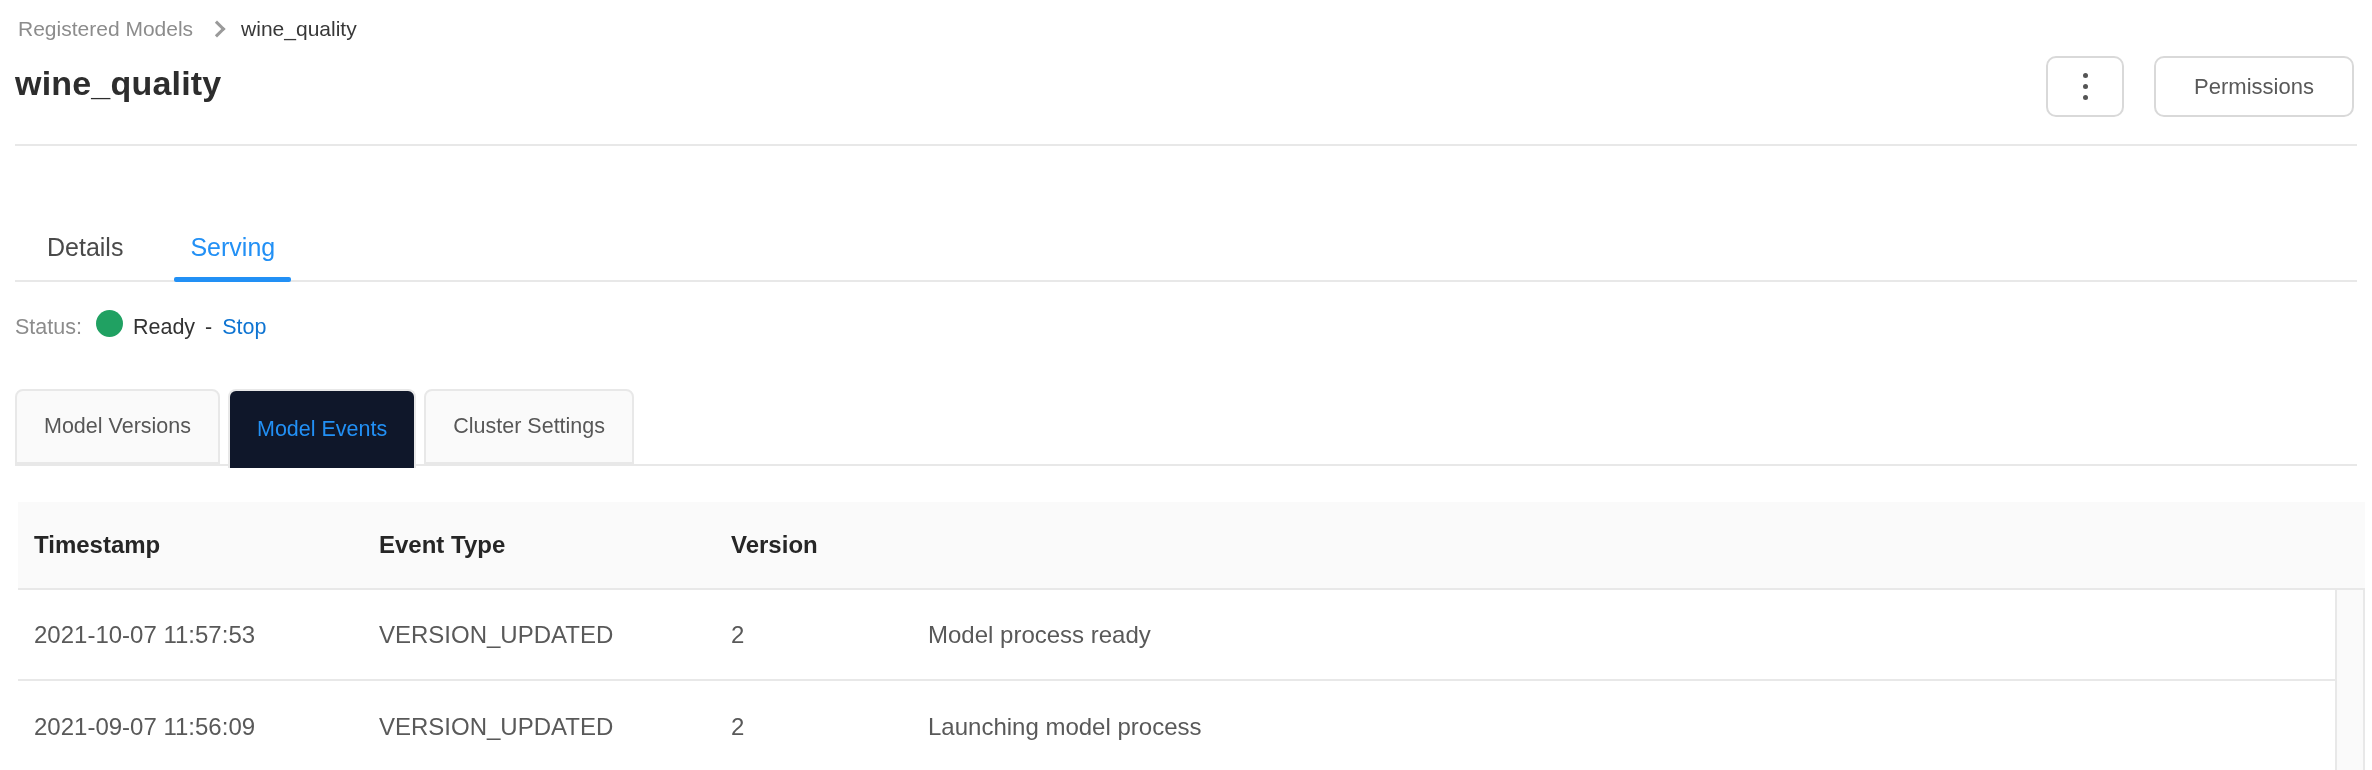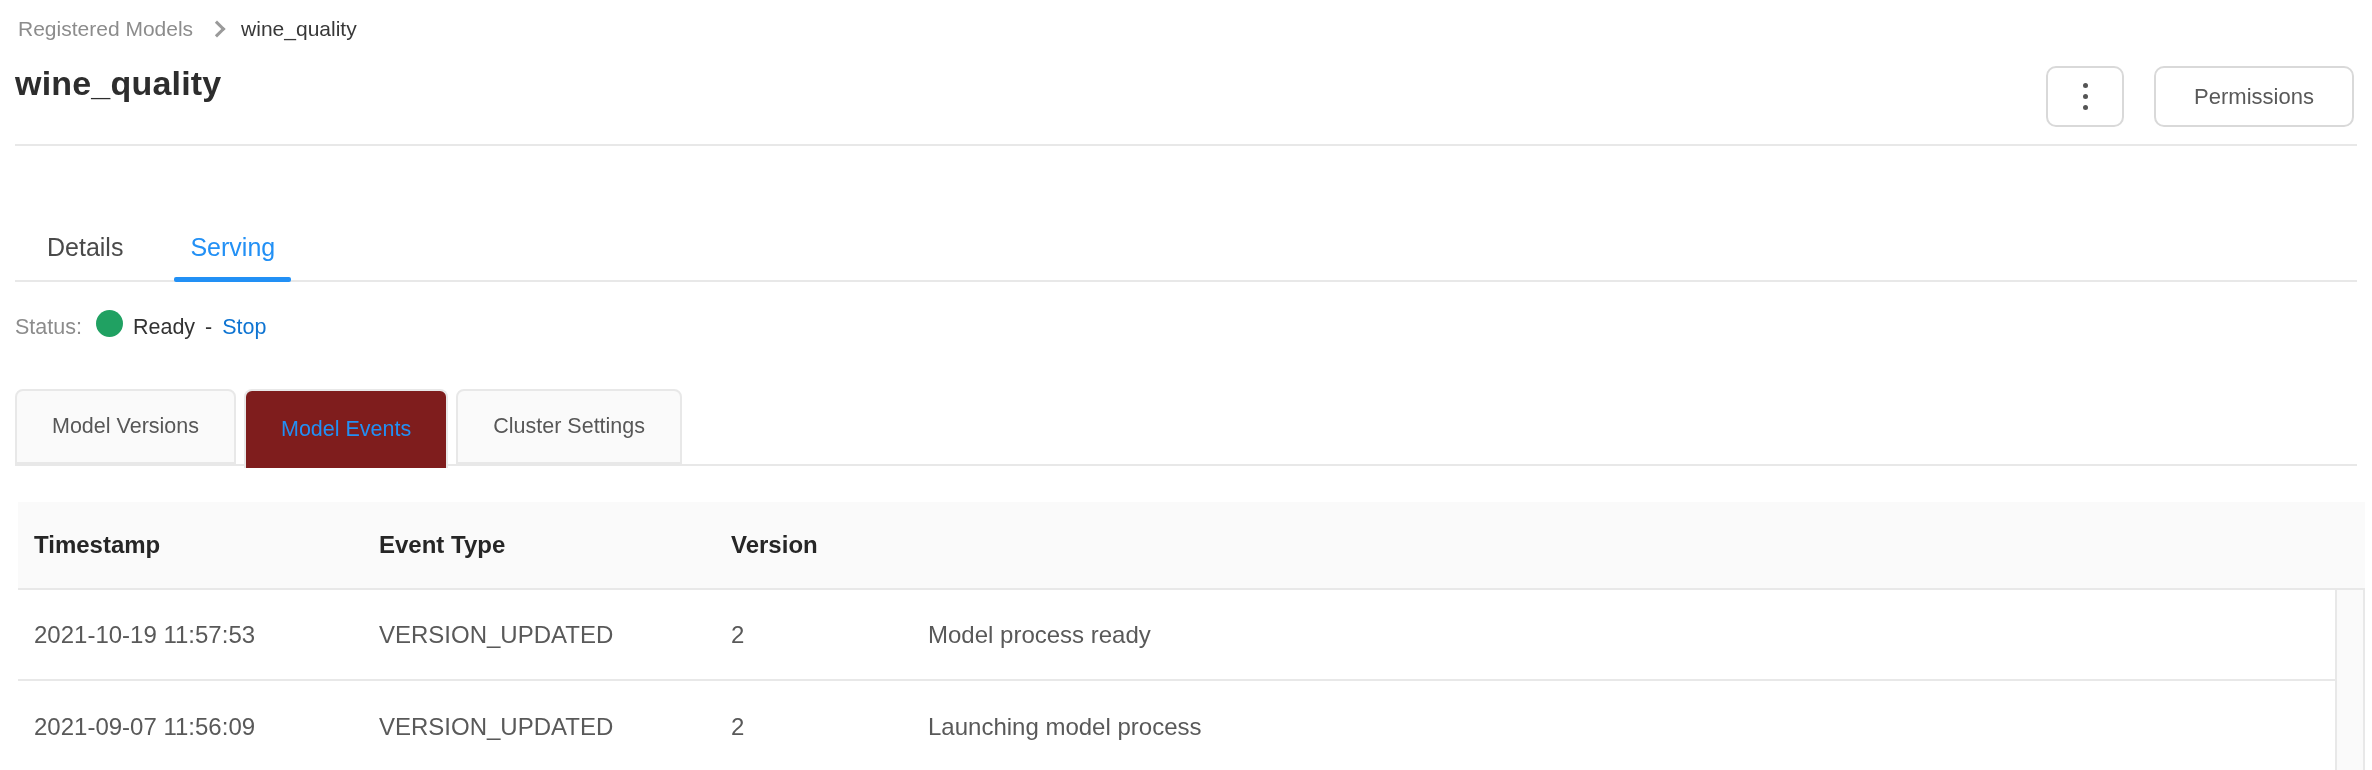--- a/index.html
+++ b/index.html
@@ -20,21 +20,21 @@
   .page{position:relative;width:2372px;height:770px;background:#fff;overflow:hidden;}
 
   
   .breadcrumb{position:absolute;left:18px;top:14px;display:flex;align-items:center;gap:14px;font-size:21px;line-height:30px;}
   .crumb-parent{color:var(--text-muted);cursor:pointer;}
   .crumb-sep{width:12px;height:12px;border-top:3px solid #9a9a9a;border-right:3px solid #9a9a9a;transform:rotate(45deg);margin:0 4px;}
   .crumb-current{color:#383838;}
 
   
   .page-title{position:absolute;left:15px;top:64px;font-size:34px;font-weight:700;color:#2d2d2d;letter-spacing:.2px;}
-  .header-actions{position:absolute;top:66px;right:18px;display:flex;gap:30px;align-items:flex-end;}
+  .header-actions{position:absolute;top:56px;right:18px;display:flex;gap:30px;align-items:flex-end;}
   .btn{height:61px;background:#fff;border:2px solid var(--button-border);border-radius:10px;
        display:flex;align-items:center;justify-content:center;font-size:22px;color:var(--text-gray);cursor:pointer;}
   .btn-kebab{width:78px;}
   .btn-permissions{width:200px;}
   .kebab-icon{display:flex;flex-direction:column;gap:6px;}
   .kebab-icon i{width:5px;height:5px;border-radius:50%;background:#555;}
 
   .title-divider{position:absolute;left:15px;right:15px;top:144px;height:2px;background:var(--border-gray);}
 
   
@@ -51,24 +51,24 @@
   .status-sep{color:#333;margin:0 10px;}
   .link{color:var(--link-blue);cursor:pointer;}
   .cluster-group{position:absolute;left:800px;top:310px;display:flex;align-items:center;font-size:21.5px;line-height:34px;}
   .cluster-label{color:var(--text-muted);margin-right:16px;}
   .help-icon{width:30px;height:30px;border-radius:50%;background:var(--help-gray);color:#fff;font-size:19px;font-weight:700;
              display:flex;align-items:center;justify-content:center;margin-left:12px;cursor:pointer;}
 
   
   .sub-tabs{position:absolute;left:15px;right:15px;top:389px;height:77px;border-bottom:2px solid var(--border-gray);
             display:flex;align-items:flex-end;}
-  .sub-tab{position:relative;height:75px;margin-right:8px;padding:0 35px;display:flex;align-items:center;
+  .sub-tab{position:relative;height:75px;margin-right:8px;padding:0 27px;display:flex;align-items:center;
            background:var(--surface-gray);border:2px solid var(--border-gray);border-radius:8px 8px 0 0;
            font-size:21.5px;color:#575757;cursor:pointer;}
-  .sub-tab.active{background:#7f1d1d;color:var(--accent-blue);border-bottom:none;height:79px;margin-bottom:-4px;z-index:2;}
+  .sub-tab.active{background:#0f172a;color:var(--accent-blue);border-bottom:none;height:79px;margin-bottom:-4px;z-index:2;}
 
   
   .events-table{position:absolute;left:18px;top:502px;width:2347px;height:268px;display:flex;flex-direction:column;font-size:24px;}
   .thead{display:grid;grid-template-columns:345px 352px 197px 1fr;background:var(--surface-gray);
          height:88px;align-items:center;border-bottom:2px solid var(--border-gray);flex:0 0 auto;}
   .thead .tcell{font-weight:700;color:var(--text-dark);}
   .tcell{padding:0 16px;white-space:nowrap;overflow:hidden;}
   .tbody{display:flex;flex:1 1 auto;min-height:0;}
   .rows{flex:1 1 auto;}
   .trow{display:grid;grid-template-columns:345px 352px 197px 1fr;height:91px;align-items:center;
@@ -125,21 +125,21 @@
 
   <div class="events-table">
     <div class="thead">
       <div class="tcell">Timestamp</div>
       <div class="tcell">Event Type</div>
       <div class="tcell">Version</div>
     </div>
     <div class="tbody">
       <div class="rows">
         <div class="trow">
-          <div class="tcell">2021-10-19 11:57:53</div>
+          <div class="tcell">2021-10-07 11:57:53</div>
           <div class="tcell">VERSION_UPDATED</div>
           <div class="tcell">2</div>
           <div class="tcell">Model process ready</div>
         </div>
         <div class="trow">
           <div class="tcell">2021-09-07 11:56:09</div>
           <div class="tcell">VERSION_UPDATED</div>
           <div class="tcell">2</div>
           <div class="tcell">Launching model process</div>
         </div>

